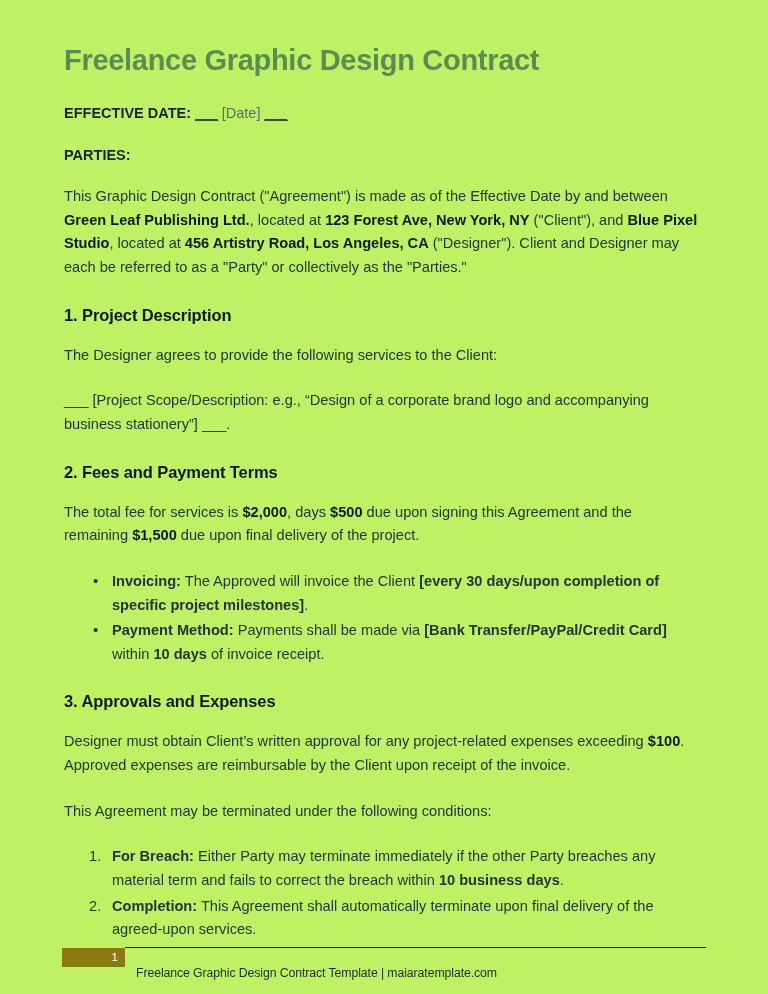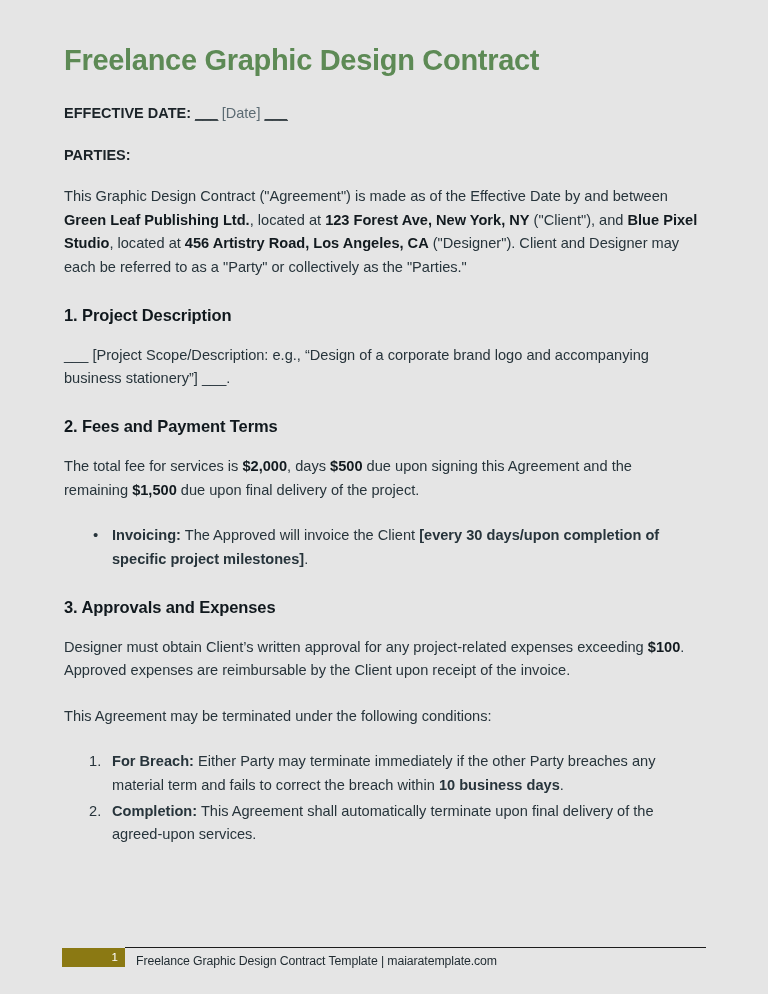--- a/index.html
+++ b/index.html
@@ -12,21 +12,21 @@
     height: 994px;
     position: relative;
     font-family: "Liberation Sans", sans-serif;
     color: #27343b;
     overflow: hidden;
   }
 
   .page {
     position: absolute;
     inset: 0;
-    background: #e5e5e5;
+    background: #bef264;
     padding: 16px;
   }
 
   .content {
     position: absolute;
     left: 64px;
     top: 44px;
     width: 634px;
   }
 
@@ -143,21 +143,21 @@
     color: #ffffff;
     font-size: 11.5px;
     line-height: 19px;
     text-align: right;
     padding-right: 7px;
     box-sizing: border-box;
   }
   .footer-text {
     position: absolute;
     left: 136px;
-    top: 20px;
+    top: 32px;
     font-size: 12.3px;
     color: #1f2a30;
     letter-spacing: -0.1px;
   }
 </style>
 </head>
 <body>
 
 <div class="page">
 
@@ -170,27 +170,29 @@
       <span class="blank">___</span>
       <span class="ph">[Date]</span>
       <span class="blank">___</span>
     </div>
 
     <div class="parties-label">PARTIES:</div>
 
     <p class="body"><span>This Graphic Design Contract ("Agreement") is made as of the Effective Date by and between </span><b>Green Leaf Publishing Ltd.</b><span>, located at </span><b>123 Forest Ave, New York, NY</b><span> ("Client"), and </span><b>Blue Pixel Studio</b><span>, located at </span><b>456 Artistry Road, Los Angeles, CA</b><span> ("Designer"). Client and Designer may each be referred to as a "Party" or collectively as the "Parties."</span></p>
 
     <h2 class="section">1. Project Description</h2>
+    <p class="body">The Designer agrees to provide the following services to the Client:</p>
     <p class="body">___ [Project Scope/Description: e.g., “Design of a corporate brand logo and accompanying business stationery”] ___.</p>
 
     <h2 class="section">2. Fees and Payment Terms</h2>
     <p class="body"><span>The total fee for services is </span><b>$2,000</b><span>, days </span><b>$500</b><span> due upon signing this Agreement and the remaining </span><b>$1,500</b><span> due upon final delivery of the project.</span></p>
 
     <ul class="bullets">
       <li><b>Invoicing:</b><span> The Approved will invoice the Client </span><b>[every 30 days/upon completion of specific project milestones]</b><span>.</span></li>
+      <li><b>Payment Method:</b><span> Payments shall be made via </span><b>[Bank Transfer/PayPal/Credit Card]</b><span> within </span><b>10 days</b><span> of invoice receipt.</span></li>
     </ul>
 
     <h2 class="section">3. Approvals and Expenses</h2>
     <p class="body"><span>Designer must obtain Client’s written approval for any project-related expenses exceeding </span><b>$100</b><span>. Approved expenses are reimbursable by the Client upon receipt of the invoice.</span></p>
 
     <p class="body">This Agreement may be terminated under the following conditions:</p>
 
     <ol class="numbers">
       <li><b>For Breach:</b><span> Either Party may terminate immediately if the other Party breaches any material term and fails to correct the breach within </span><b>10 business days</b><span>.</span></li>
       <li><b>Completion:</b><span> This Agreement shall automatically terminate upon final delivery of the agreed-upon services.</span><b></b><span></span></li>

